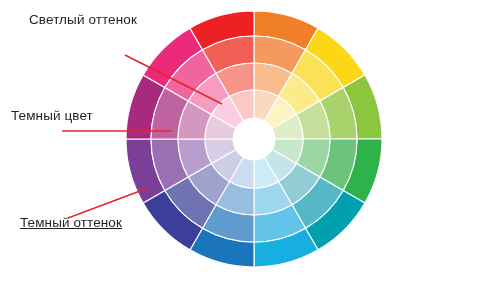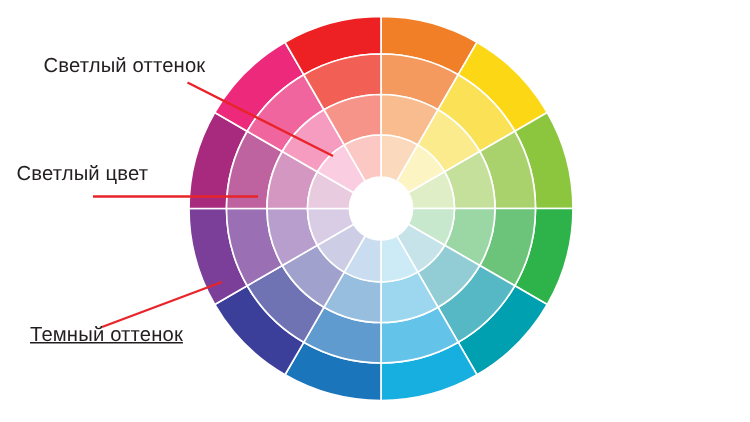--- a/index.html
+++ b/index.html
@@ -30,21 +30,21 @@
     height: 281px;
   }
   .callout-label {
     position: absolute;
     font-family: "Liberation Sans", sans-serif;
     font-size: 13.5px;
     color: #231f20;
     white-space: nowrap;
     letter-spacing: 0.1px;
   }
-  #label-light  { left: 29px;  top: 36px; }
+  #label-light  { left: 29px;  top: 12px; }
   #label-base   { left: 11px;  top: 108px; }
   #label-dark   { left: 20px;  top: 215px; text-decoration: underline; }
 </style>
 </head>
 <body>
 
 <div id="stage">
 
   <svg id="wheel-svg" viewBox="0 0 500 281">
     <g id="wheel-group">
@@ -100,17 +100,17 @@
       </g>
     <g id="callout-lines">
         <line x1="125" y1="55" x2="222" y2="104" stroke="#e8242a" stroke-width="1.6"></line>
         <line x1="62" y1="131" x2="172" y2="131" stroke="#e8242a" stroke-width="1.6"></line>
         <line x1="68" y1="218" x2="148" y2="188" stroke="#e8242a" stroke-width="1.6"></line>
       </g>
   </svg>
 
   <div class="callout-label" id="label-light">Светлый оттенок</div>
 
-  <div class="callout-label" id="label-base">Светлый цвет</div>
+  <div class="callout-label" id="label-base">Темный цвет</div>
 
   <div class="callout-label" id="label-dark">Темный оттенок</div>
 
 </div>
 
 </body></html>

